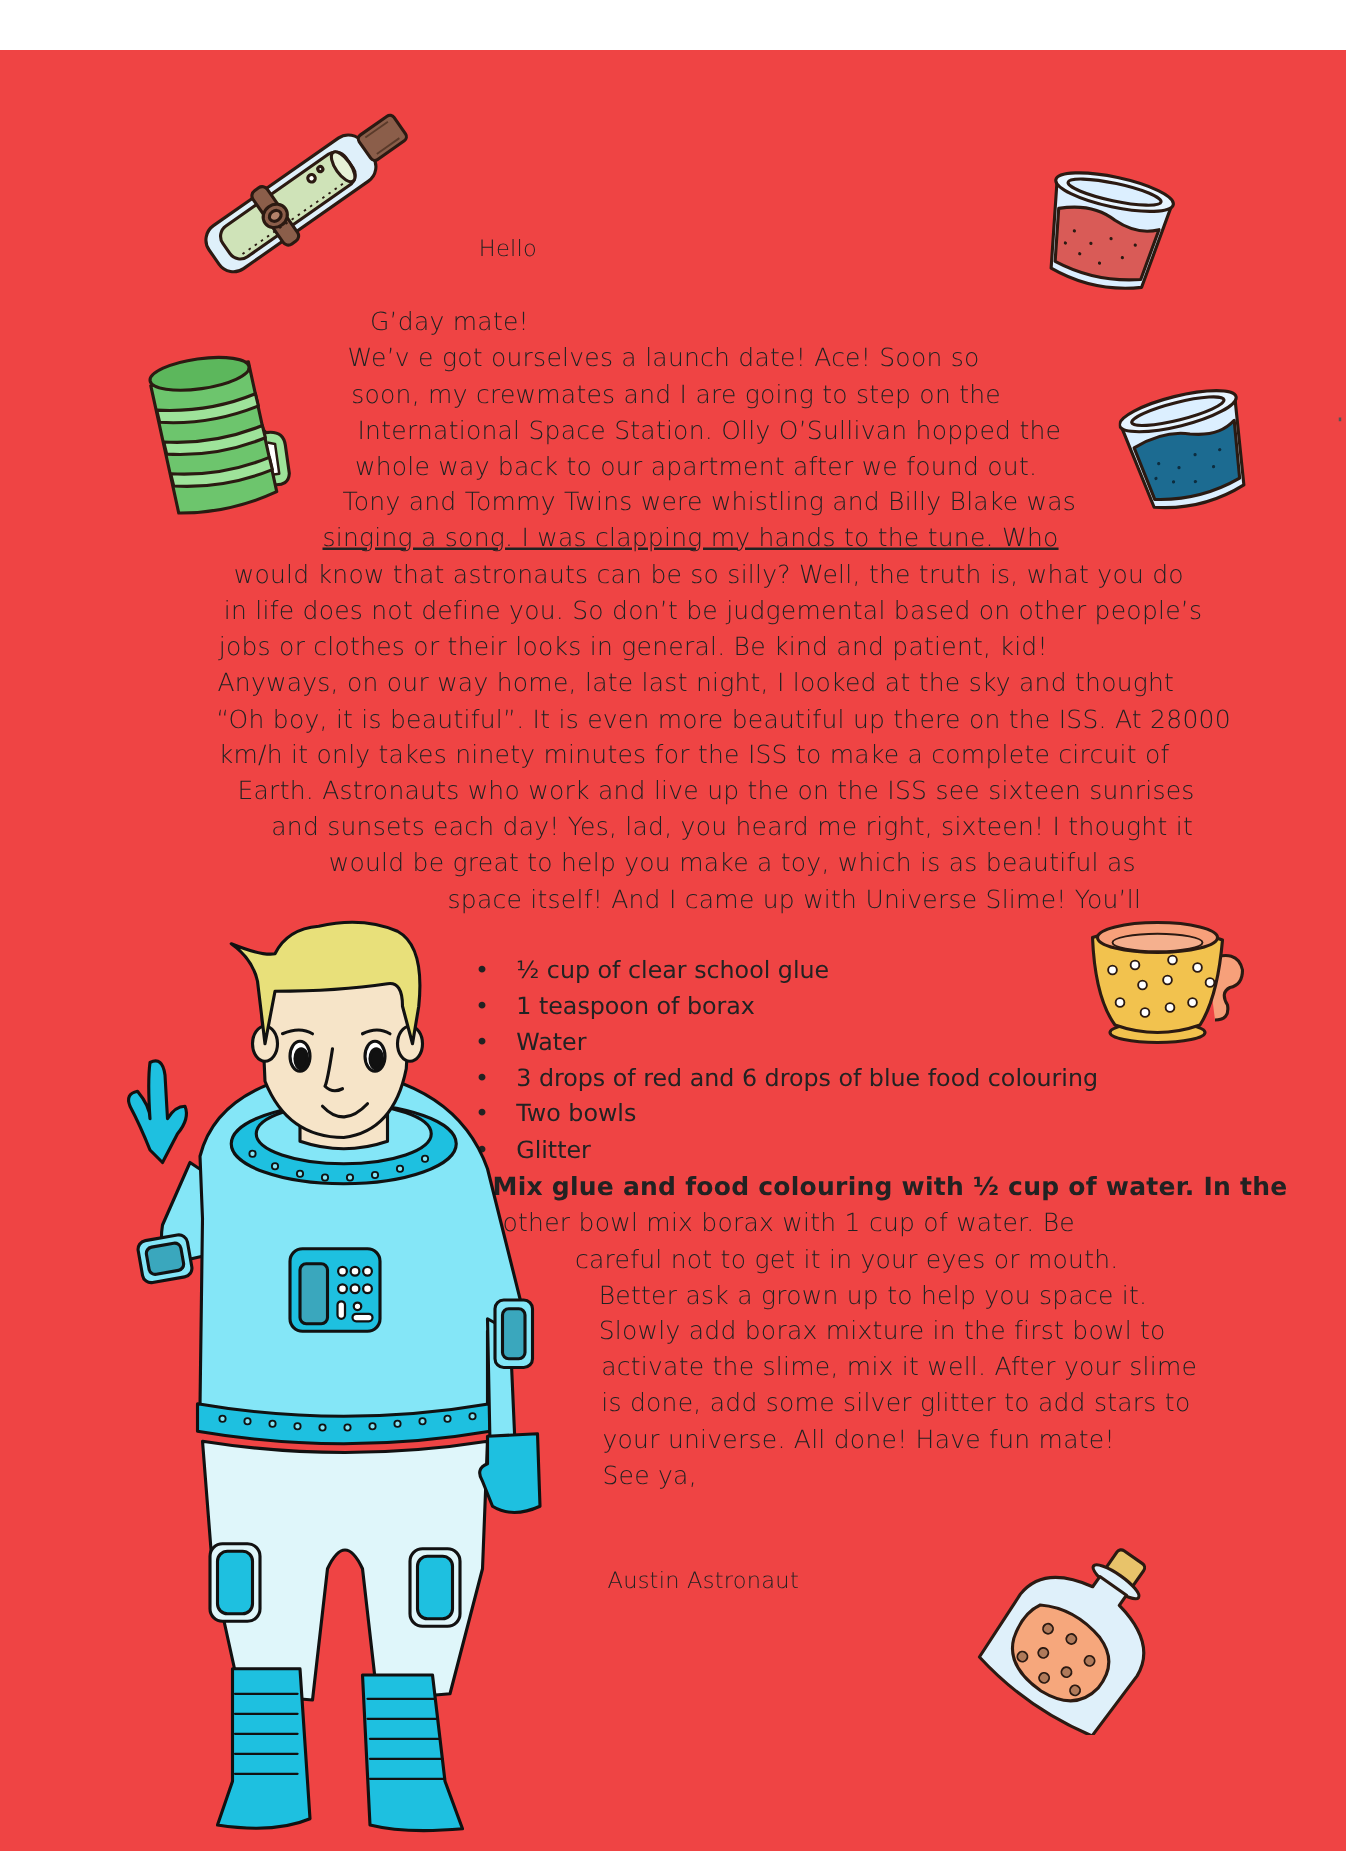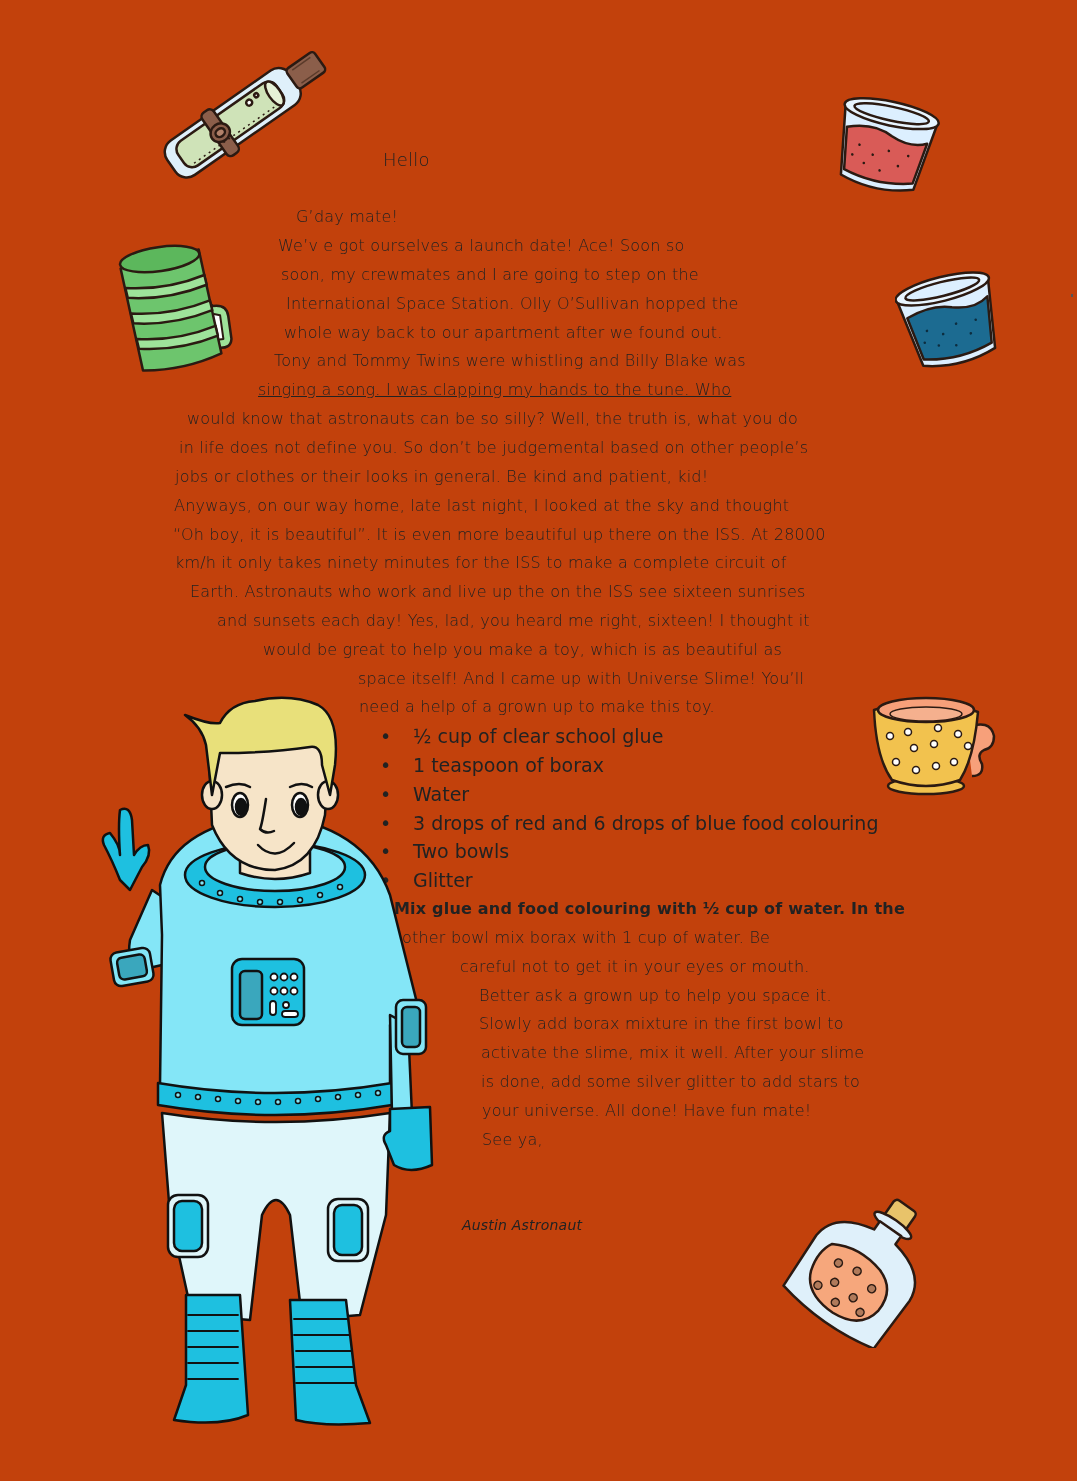--- a/index.html
+++ b/index.html
@@ -1,19 +1,19 @@
 <!DOCTYPE html>
 <html><head>
 <meta charset="utf-8">
 <style>
   html, body { margin: 0; padding: 0; background: #ffffff; }
   body { width: 1077px; height: 1481px; position: relative; overflow: hidden;
          font-family: "DejaVu Sans", sans-serif; color: #1a1a1a; }
-  .page { position: absolute; inset: 0; background: #c2410c; }
-  .line { position: absolute; white-space: nowrap; font-size: 16px; line-height: 26px;
+  .page { position: absolute; inset: 0; background: #ef4444; margin-top: 40px; }
+  .line { position: absolute; white-space: nowrap; font-size: 20px; line-height: 26px;
           font-weight: 300; letter-spacing: 0.2px; color: #222; }
   .bullet-line { position: absolute; white-space: nowrap; font-size: 19px; line-height: 26px; color:#222; }
   .bullet-dot { position: absolute; left: 0; top: 0; }
   .bullet-text { position: absolute; left: 33px; top: 0; }
   .art { position: absolute; }
   .stray { position: absolute; left: 1071px; top: 294px; width: 2px; height: 3px; background: #555; }
 </style>
 </head>
 <body>
 
@@ -32,21 +32,20 @@
   <div class="line" style="left:187px; top:406px;">would know that astronauts can be so silly? Well, the truth is, what you do</div>
   <div class="line" style="left:179px; top:435px;">in life does not define you. So don’t be judgemental based on other people’s</div>
   <div class="line" style="left:174px; top:493px;">Anyways, on our way home, late last night, I looked at the sky and thought</div>
   <div class="line" style="left:175px; top:464px;">jobs or clothes or their looks in general. Be kind and patient, kid!</div>
   <div class="line" style="left:173px; top:522px;">“Oh boy, it is beautiful”. It is even more beautiful up there on the ISS. At 28000</div>
   <div class="line" style="left:175px; top:550px;">km/h it only takes ninety minutes for the ISS to make a complete circuit of</div>
   <div class="line" style="left:190px; top:579px;">Earth. Astronauts who work and live up the on the ISS see sixteen sunrises</div>
   <div class="line" style="left:217px; top:608px;">and sunsets each day! Yes, lad, you heard me right, sixteen! I thought it</div>
   <div class="line" style="left:263px; top:637px;">would be great to help you make a toy, which is as beautiful as</div>
   <div class="line" style="left:358px; top:666px;">space itself! And I came up with Universe Slime! You’ll</div>
-  <div class="line" style="left:359px; top:694px;">need a help of a grown up to make this toy.</div>
 
   <div>
     <div class="bullet-line" style="left:380px; top:723px;">
       <span class="bullet-dot">•</span>
       <span class="bullet-text">½ cup of clear school glue</span>
     </div>
     <div class="bullet-line" style="left:380px; top:752px;">
       <span class="bullet-dot">•</span>
       <span class="bullet-text">1 teaspoon of borax</span>
     </div>
@@ -71,21 +70,21 @@
   <div class="line" style="left:394px; top:896px;font-weight:bold;">Mix glue and food colouring with ½ cup of water. In the</div>
   <div class="line" style="left:402px; top:925px;">other bowl mix borax with 1 cup of water. Be</div>
   <div class="line" style="left:460px; top:954px;">careful not to get it in your eyes or mouth.</div>
   <div class="line" style="left:479px; top:983px;">Better ask a grown up to help you space it.</div>
   <div class="line" style="left:479px; top:1011px;">Slowly add borax mixture in the first bowl to</div>
   <div class="line" style="left:481px; top:1040px;">activate the slime, mix it well. After your slime</div>
   <div class="line" style="left:481px; top:1069px;">is done, add some silver glitter to add stars to</div>
   <div class="line" style="left:482px; top:1098px;">your universe. All done! Have fun mate!</div>
 
   <div class="line" style="left:482px; top:1127px;">See ya,</div>
-  <div class="line" style="left:462px; top:1212px; font-size:14px;font-style:italic;">Austin Astronaut</div>
+  <div class="line" style="left:486px; top:1212px; font-size:18px;">Austin Astronaut</div>
 
   <svg class="art" style="left:145px; top:35px;" width="195" height="155" viewBox="0 0 195 155">
     <g transform="rotate(-35 97 80)" stroke="#2b1a12" stroke-width="2.5" stroke-linejoin="round">
       <rect x="10" y="60" width="150" height="42" rx="14" fill="#dff0fa"></rect>
       <rect x="22" y="66" width="120" height="30" rx="10" fill="#cfe3b8"></rect>
       <ellipse cx="136" cy="81" rx="6" ry="14" fill="#e6f1d6"></ellipse>
       <rect x="158" y="68" width="34" height="24" rx="4" fill="#8b5e4a"></rect>
       <line x1="164" y1="72" x2="186" y2="72" stroke="#5a3a2a" stroke-width="1.5"></line>
       <line x1="164" y1="88" x2="186" y2="88" stroke="#5a3a2a" stroke-width="1.5"></line>
       <rect x="62" y="56" width="14" height="52" rx="5" fill="#8b5e4a"></rect>

